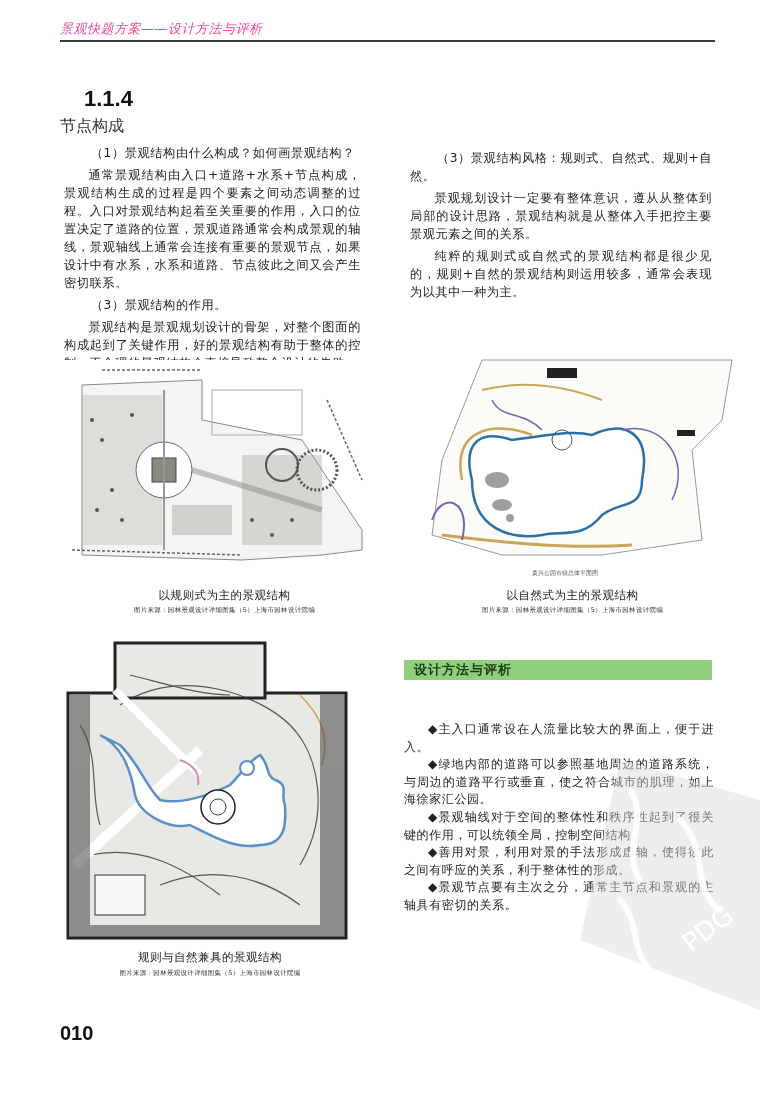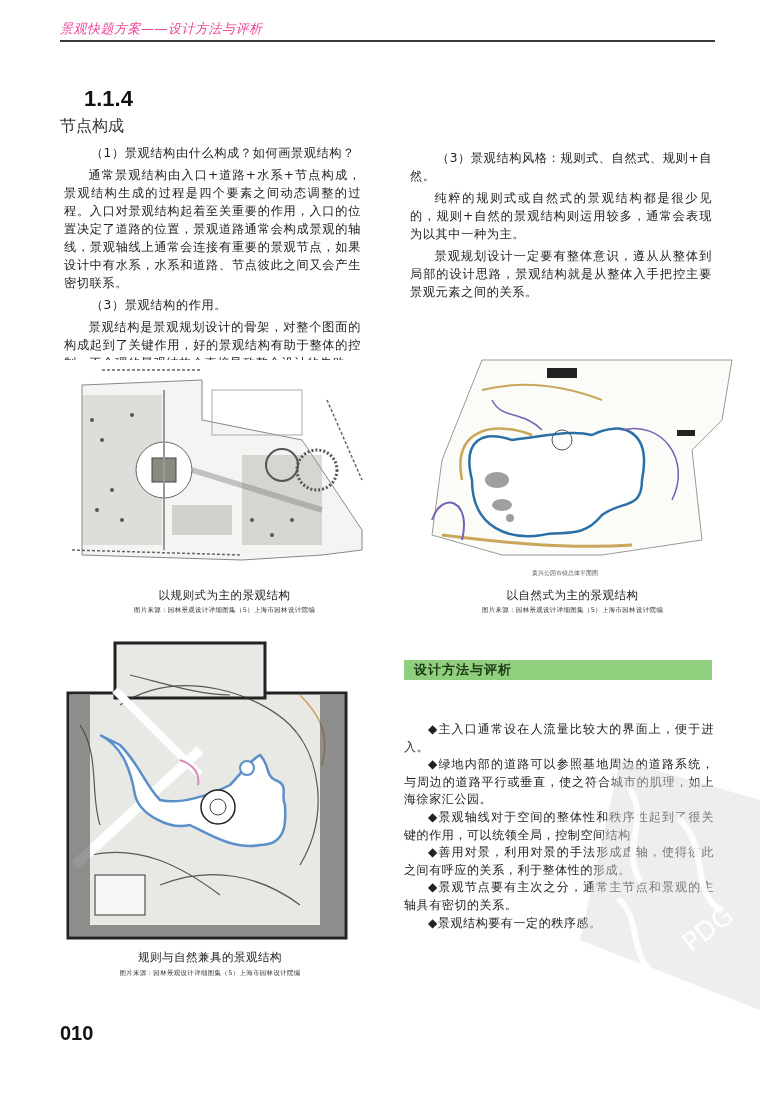--- a/index.html
+++ b/index.html
@@ -35,22 +35,22 @@
 
 <div class="col" id="col-left">
   <p class="ind1">（1）景观结构由什么构成？如何画景观结构？</p>
   <p class="ind">通常景观结构由入口+道路+水系+节点构成，景观结构生成的过程是四个要素之间动态调整的过程。入口对景观结构起着至关重要的作用，入口的位置决定了道路的位置，景观道路通常会构成景观的轴线，景观轴线上通常会连接有重要的景观节点，如果设计中有水系，水系和道路、节点彼此之间又会产生密切联系。</p>
   <p class="ind1">（3）景观结构的作用。</p>
   <p class="ind">景观结构是景观规划设计的骨架，对整个图面的构成起到了关键作用，好的景观结构有助于整体的控制，不合理的景观结构会直接导致整个设计的失败。</p>
 </div>
 
 <div class="col" id="col-right">
   <p class="ind1">（3）景观结构风格：规则式、自然式、规则+自然。</p>
+  <p class="ind">景观规划设计一定要有整体意识，遵从从整体到局部的设计思路，景观结构就是从整体入手把控主要景观元素之间的关系。</p>
   <p class="ind">纯粹的规则式或自然式的景观结构都是很少见的，规则+自然的景观结构则运用较多，通常会表现为以其中一种为主。</p>
-  <p class="ind">景观规划设计一定要有整体意识，遵从从整体到局部的设计思路，景观结构就是从整体入手把控主要景观元素之间的关系。</p>
 </div>
 
 <div class="fig-img" style="left:62px;top:360px;width:325px;height:215px;">
   <svg width="325" height="215" viewBox="0 0 325 215">
     <polygon points="20,25 140,20 140,60 240,80 300,170 300,190 260,195 180,200 20,195" fill="#f4f4f2" stroke="#888" stroke-width="1"></polygon>
     <g fill="none" stroke="#666" stroke-width="1.5" stroke-dasharray="3,2">
       <path d="M40,10 L140,10"></path>
       <path d="M10,190 L180,195"></path>
       <path d="M265,40 L300,120"></path>
     </g>
@@ -139,21 +139,20 @@
 <div class="source" style="left:60px;top:969px;width:300px;">图片来源：园林景观设计详细图集（5）上海市园林设计院编</div>
 
 <div class="tip-box"></div>
 <div class="tip-title">设计方法与评析</div>
 <div id="tips">
   <p>◆主入口通常设在人流量比较大的界面上，便于进入。</p>
   <p>◆绿地内部的道路可以参照基地周边的道路系统，与周边的道路平行或垂直，使之符合城市的肌理，如上海徐家汇公园。</p>
   <p>◆景观轴线对于空间的整体性和秩序性起到了很关键的作用，可以统领全局，控制空间结构。</p>
   <p>◆善用对景，利用对景的手法形成虚轴，使得彼此之间有呼应的关系，利于整体性的形成。</p>
   <p>◆景观节点要有主次之分，通常主节点和景观的主轴具有密切的关系。</p>
-  <p>◆景观结构要有一定的秩序感。</p>
 </div>
 
 <div class="watermark">
   <svg width="200" height="250" viewBox="0 0 200 250">
     <polygon points="60,0 200,40 200,250 20,180" fill="#d9d9d9" opacity="0.45"></polygon>
     <g fill="none" stroke="#fff" stroke-width="6" stroke-linecap="round" opacity="0.9">
       <path d="M70,30 C90,60 60,90 80,120"></path>
       <path d="M120,60 C150,90 130,130 160,150"></path>
       <path d="M60,140 C80,160 70,190 90,210"></path>
     </g>

